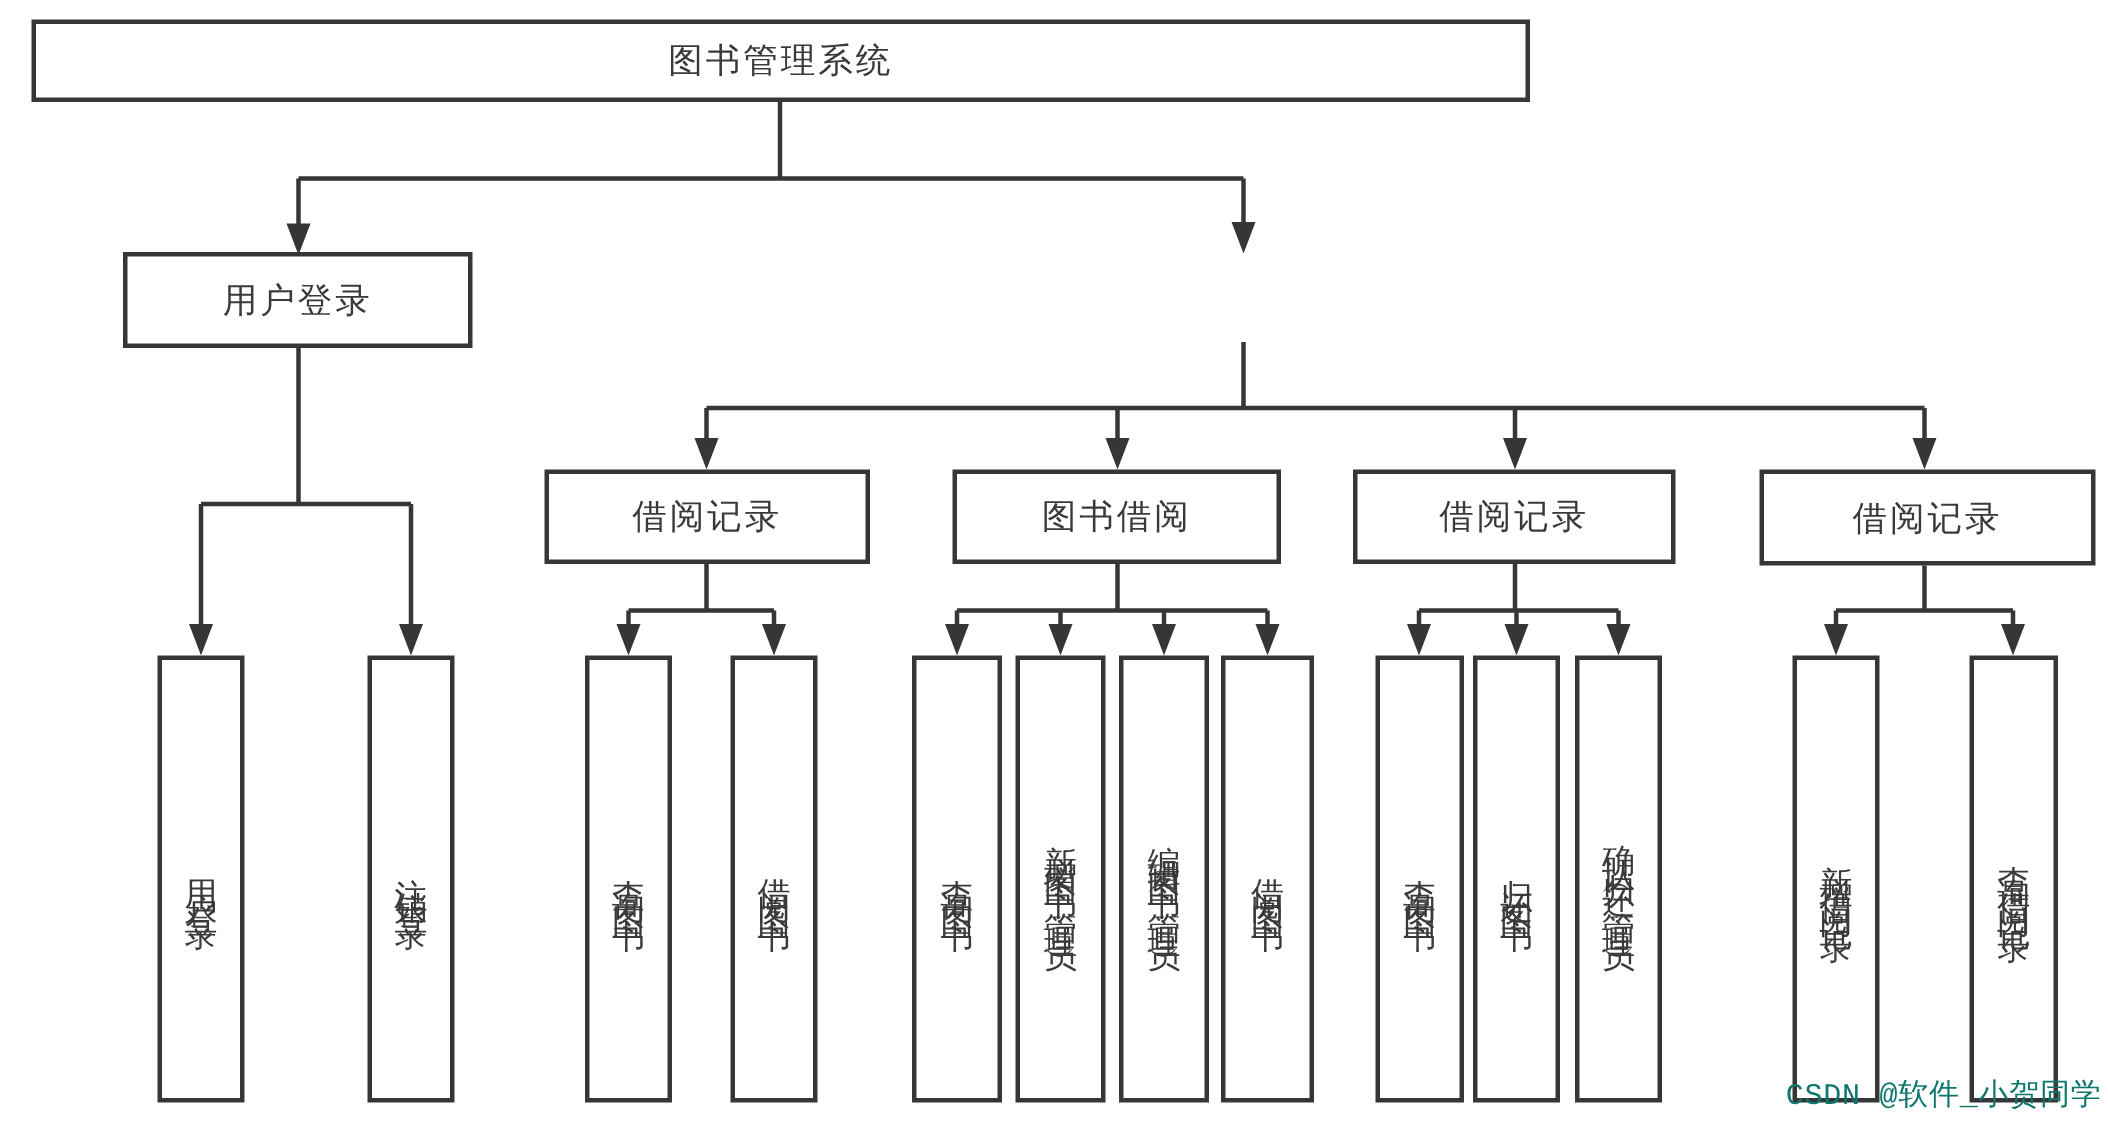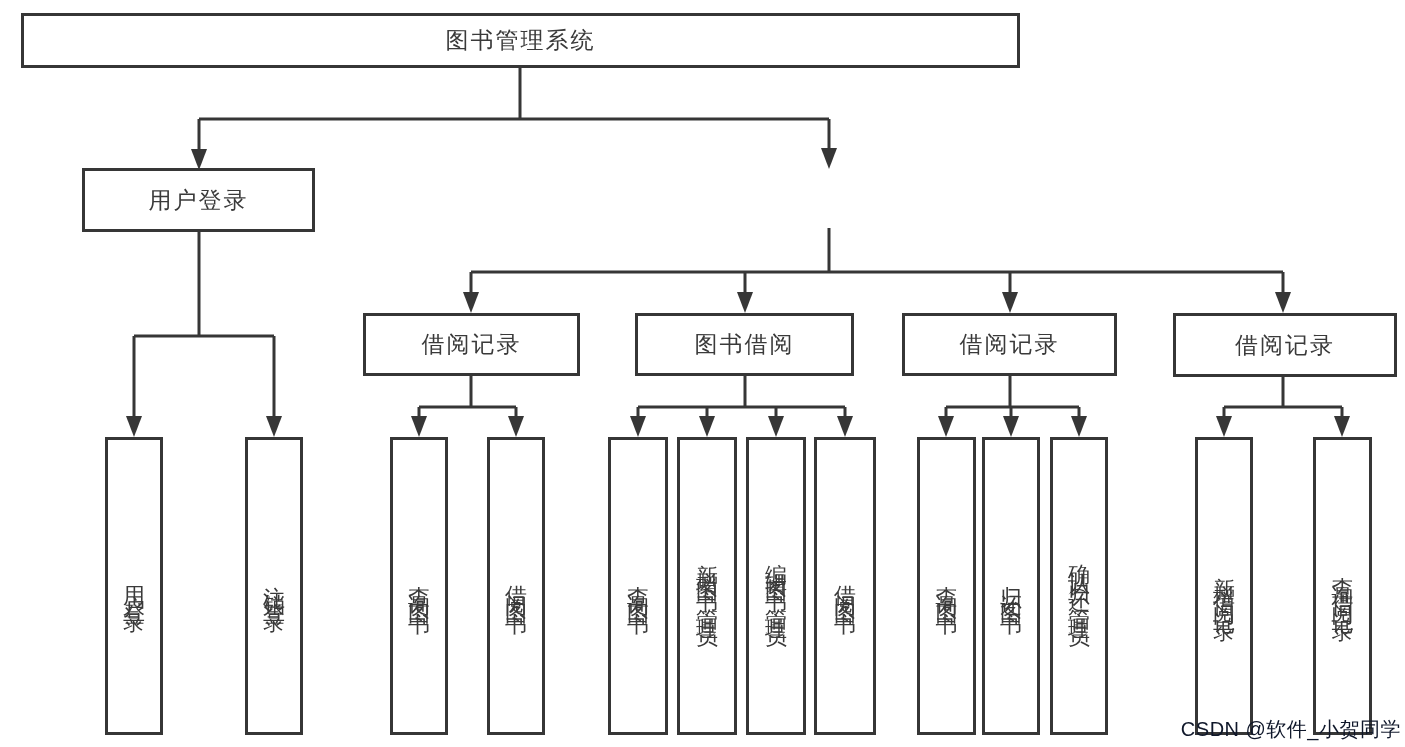--- a/index.html
+++ b/index.html
@@ -46,23 +46,24 @@
     font-size: 22px;
     letter-spacing: 9px;
     line-height: 1;
     white-space: nowrap;
   }
   .watermark {
     position: absolute;
     top: 716px;
     right: 20px;
     font-size: 20px;
-    color: #0f172a;
+    color: #0f766e;
     letter-spacing: 0.5px;
     white-space: nowrap;
+    font-family: Liberation Mono, monospace;
   }
 </style>
 </head>
 <body>
 
 <div class="canvas">
 
   <svg class="connectors" width="1405" height="747" viewBox="0 0 1405 747">
     <g stroke="#363636" stroke-width="3" fill="none">
 

